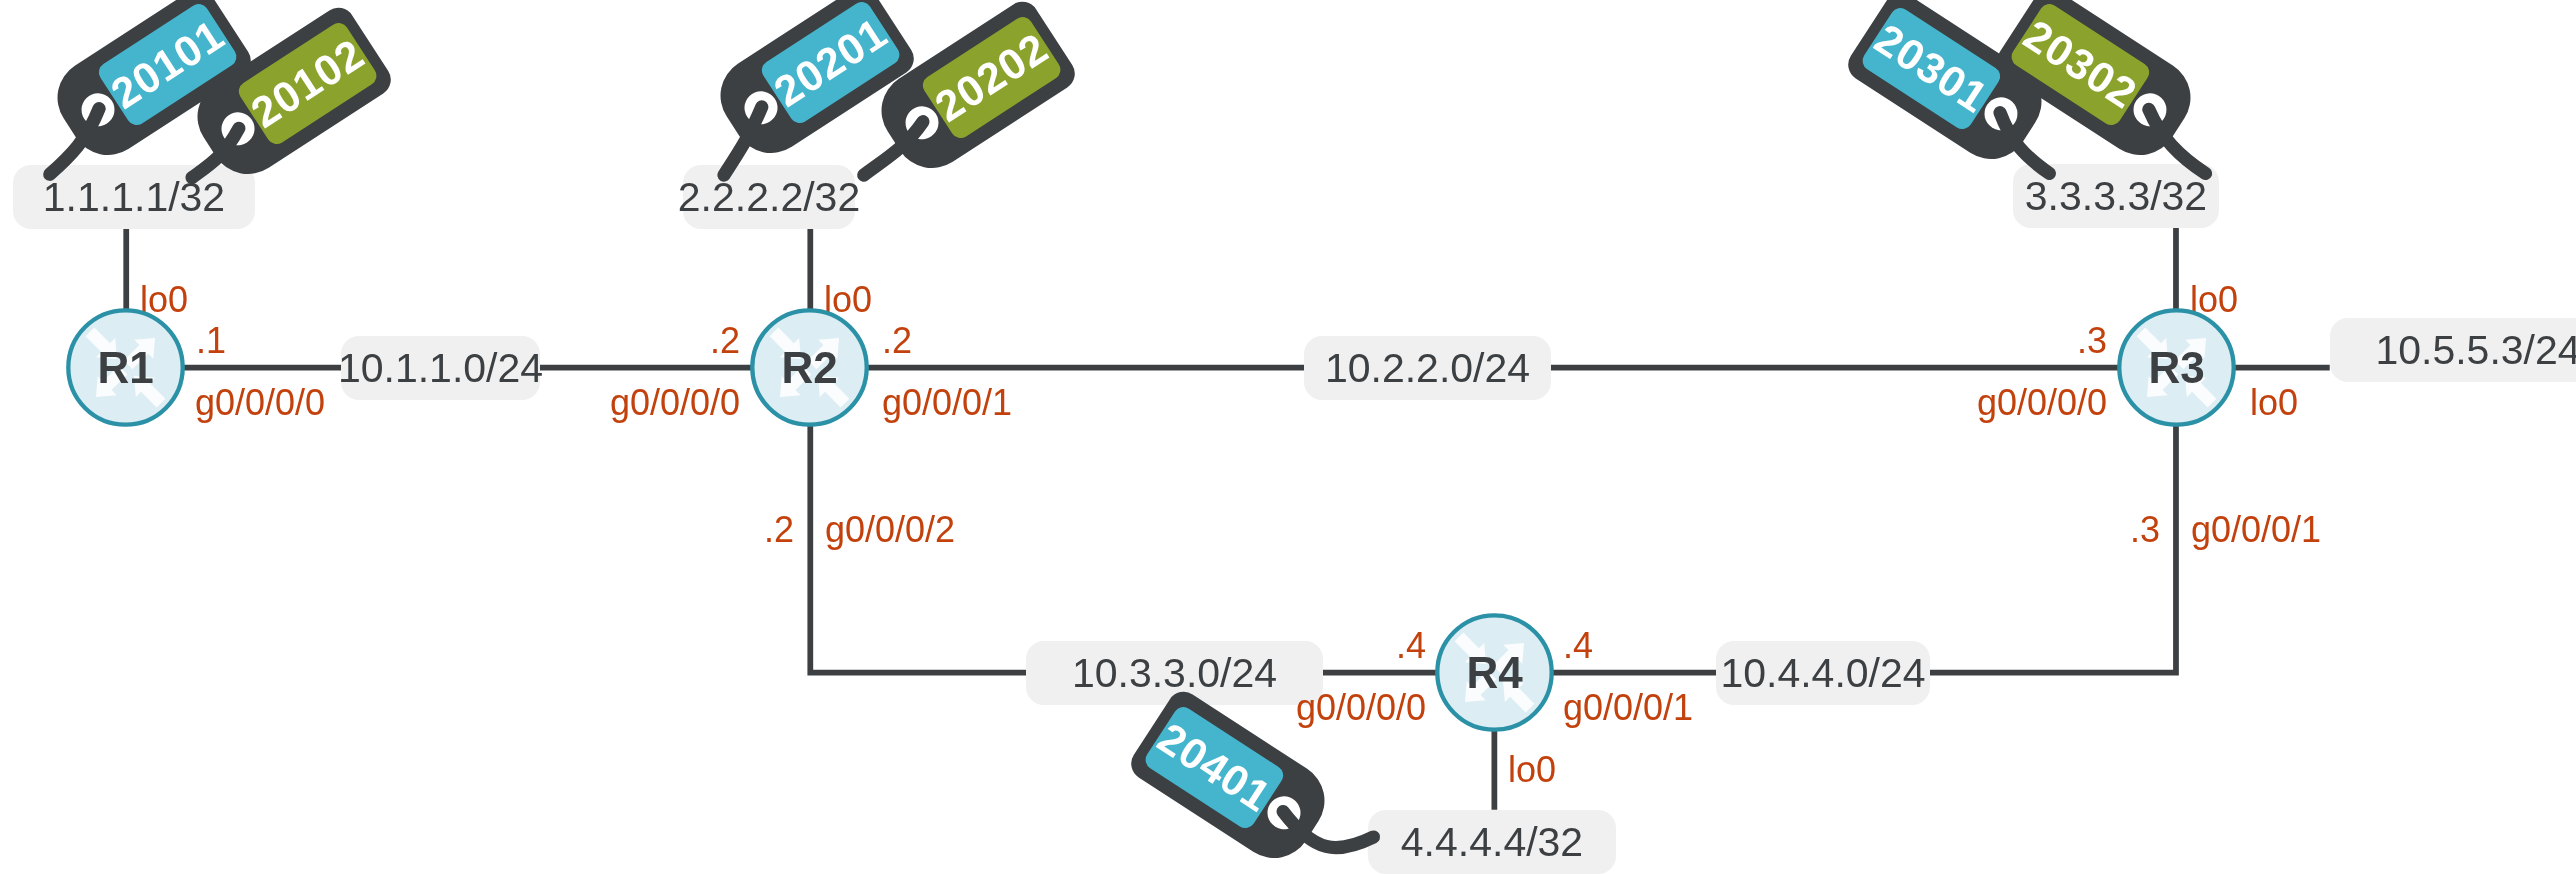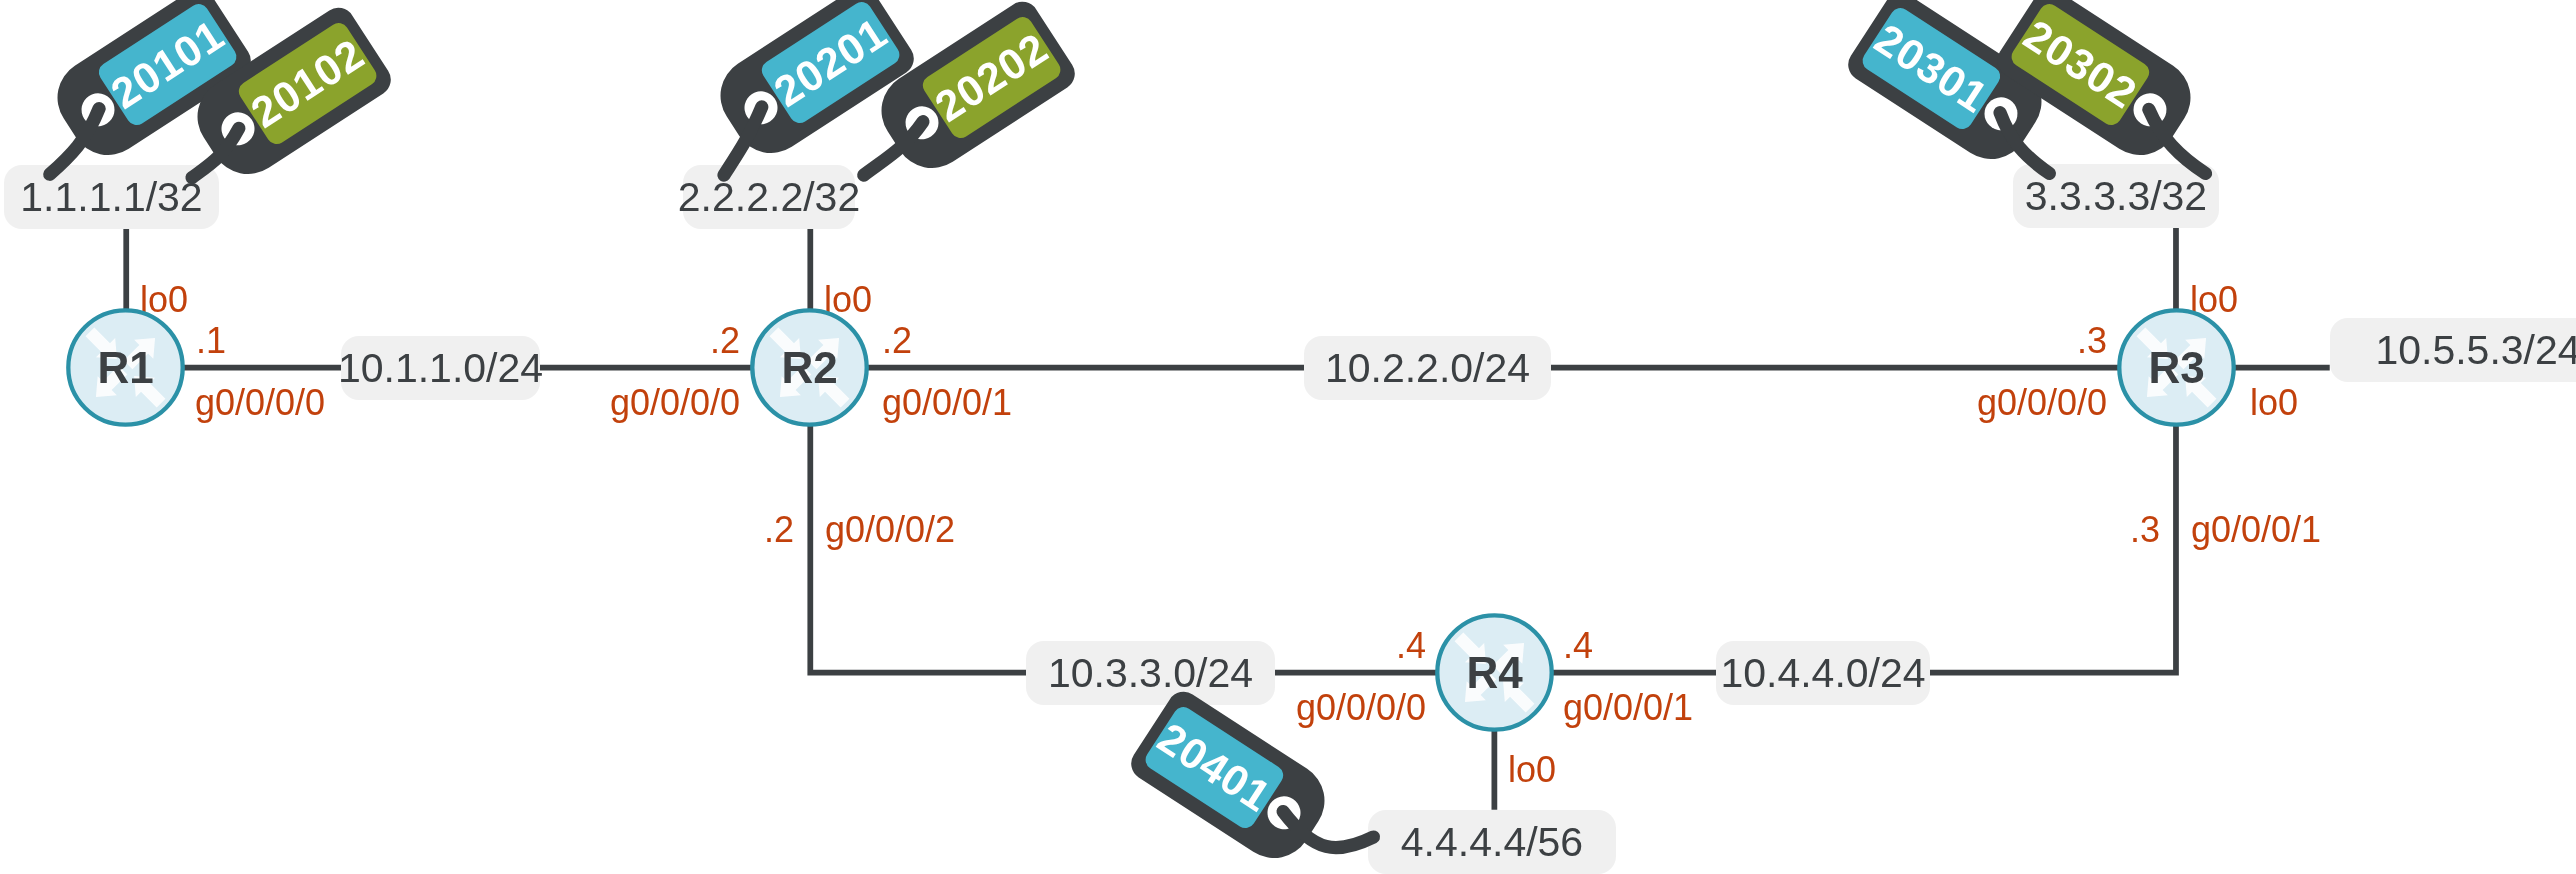--- a/index.html
+++ b/index.html
@@ -64,29 +64,29 @@
   <svg class="layer" viewBox="0 0 3132 1063">
     <path class="link" d="M 153 240 V 447"></path>
     <path class="link" d="M 153 447 H 2833"></path>
     <path class="link" d="M 985 240 V 447"></path>
     <path class="link" d="M 2646 240 V 447"></path>
     <path class="link" d="M 985 447 V 818 H 1817"></path>
     <path class="link" d="M 2646 447 V 818 H 1817"></path>
     <path class="link" d="M 1817 818 V 985"></path>
   </svg>
 
-  <div class="netlabel" style="left:4px;top:165px;width:215px">1.1.1.1/32</div>
+  <div class="netlabel" style="left:13px;top:165px;width:242px">1.1.1.1/32</div>
   <div class="netlabel" style="left:683px;top:165px;width:172px">2.2.2.2/32</div>
   <div class="netlabel" style="left:2013px;top:164px;width:206px">3.3.3.3/32</div>
-  <div class="netlabel" style="left:1368px;top:810px;width:248px">4.4.4.4/56</div>
+  <div class="netlabel" style="left:1368px;top:810px;width:248px">4.4.4.4/32</div>
   <div class="netlabel" style="left:2330px;top:318px;width:296px">10.5.5.3/24</div>
 
   <div class="netlabel" style="left:341px;top:336px;width:199px">10.1.1.0/24</div>
   <div class="netlabel" style="left:1304px;top:336px;width:247px">10.2.2.0/24</div>
-  <div class="netlabel" style="left:1026px;top:641px;width:249px">10.3.3.0/24</div>
+  <div class="netlabel" style="left:1026px;top:641px;width:297px">10.3.3.0/24</div>
   <div class="netlabel" style="left:1716px;top:641px;width:214px">10.4.4.0/24</div>
 
   <div class="iface" style="left:140px;top:278px">lo0</div>
   <div class="iface" style="left:196px;top:319px">.1</div>
   <div class="iface" style="left:195px;top:381px">g0/0/0/0</div>
 
   <div class="iface" style="left:824px;top:278px">lo0</div>
   <div class="iface" style="right:1836px;top:319px">.2</div>
   <div class="iface" style="right:1836px;top:381px">g0/0/0/0</div>
   <div class="iface" style="left:882px;top:319px">.2</div>

